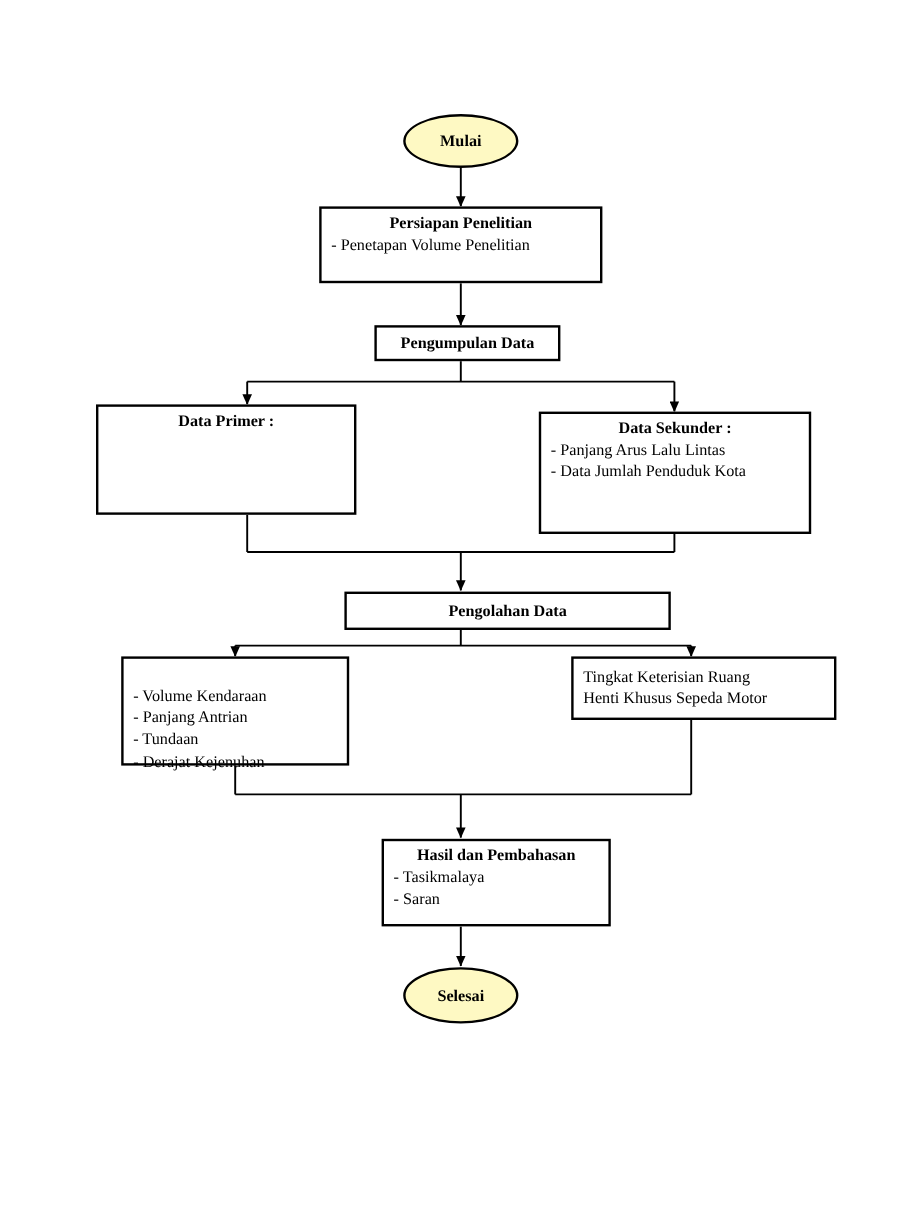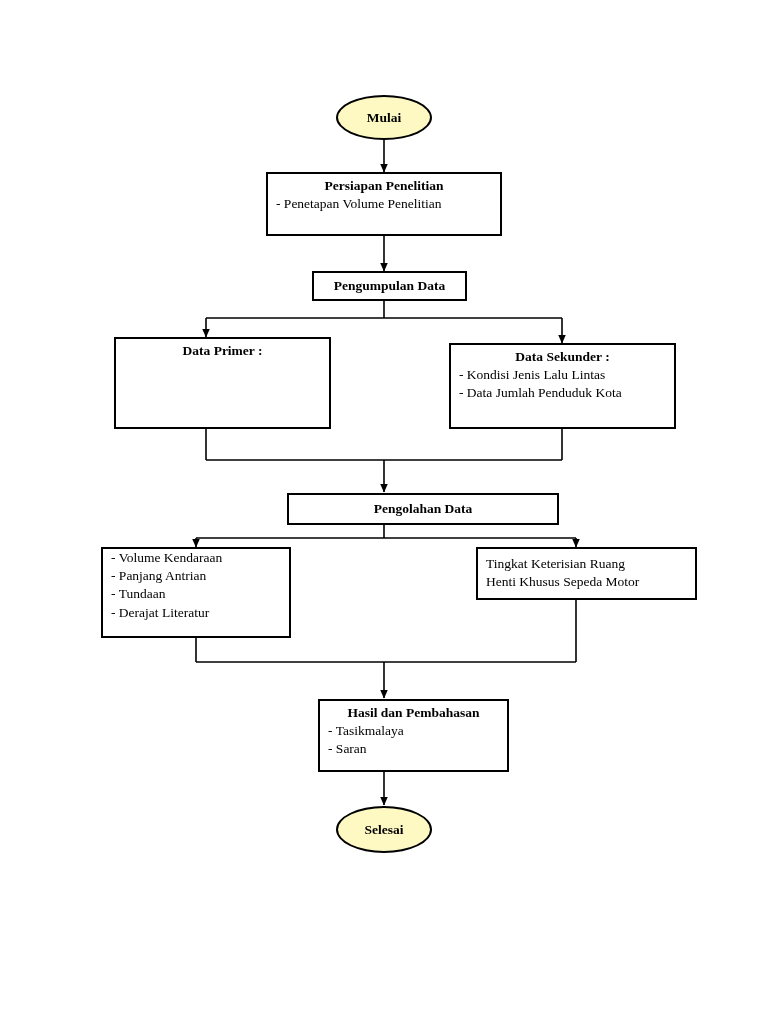--- a/index.html
+++ b/index.html
@@ -121,42 +121,42 @@
     <span class="title">Persiapan Penelitian</span>
     <span class="lines">
       <span>- Penetapan Volume Penelitian</span>
     </span>
   </div>
 
   <div class="node center-only" style="left:312px; top:271px; width:155px; height:30px;">
     <span>Pengumpulan Data</span>
   </div>
 
-  <div class="node" style="left:114px; top:337px; width:217px; height:92px;">
+  <div class="node" style="left:80px; top:337px; width:217px; height:92px;">
     <span class="title">Data Primer :</span>
   </div>
 
-  <div class="node" style="left:449px; top:343px; width:227px; height:86px;">
+  <div class="node" style="left:449px; top:343px; width:227px; height:102px;">
     <span class="title">Data Sekunder :</span>
     <span class="lines">
-      <span>- Kondisi Jenis Lalu Lintas</span>
+      <span>- Panjang Arus Lalu Lintas</span>
       <span>- Data Jumlah Penduduk Kota</span>
     </span>
   </div>
 
   <div class="node center-only" style="left:248px; top:493px; width:272px; height:32px;margin-left:39px;">
     <span>Pengolahan Data</span>
   </div>
 
   <div class="node" style="left:101px; top:547px; width:190px; height:91px;">
-    <span class="lines" style="padding-top:0;">
+    <span class="lines" style="padding-top:22px;">
       <span>- Volume Kendaraan</span>
       <span>- Panjang Antrian</span>
       <span>- Tundaan</span>
-      <span>- Derajat Literatur</span>
+      <span>- Derajat Kejenuhan</span>
     </span>
   </div>
 
   <div class="node" style="left:476px; top:547px; width:221px; height:53px;">
     <span class="lines" style="padding-top:6px;">
       <span>Tingkat Keterisian Ruang</span>
       <span>Henti Khusus Sepeda Motor</span>
     </span>
   </div>
 

